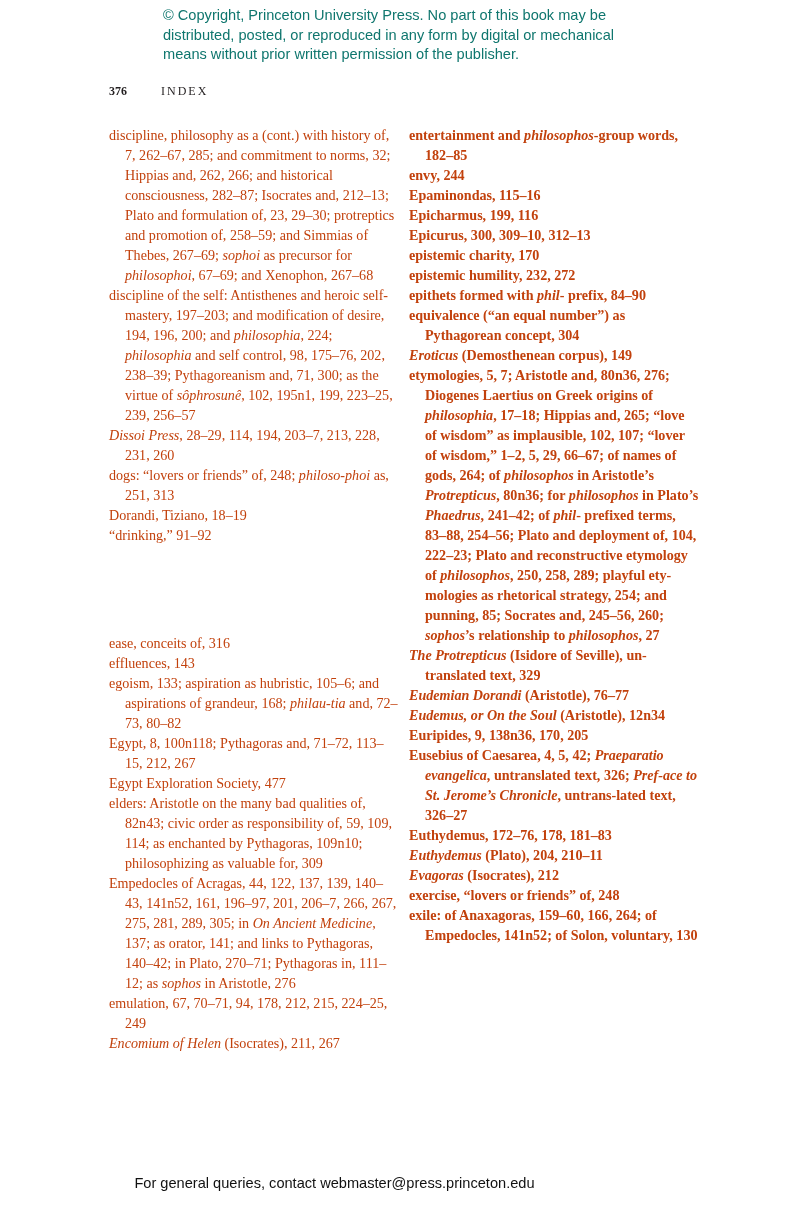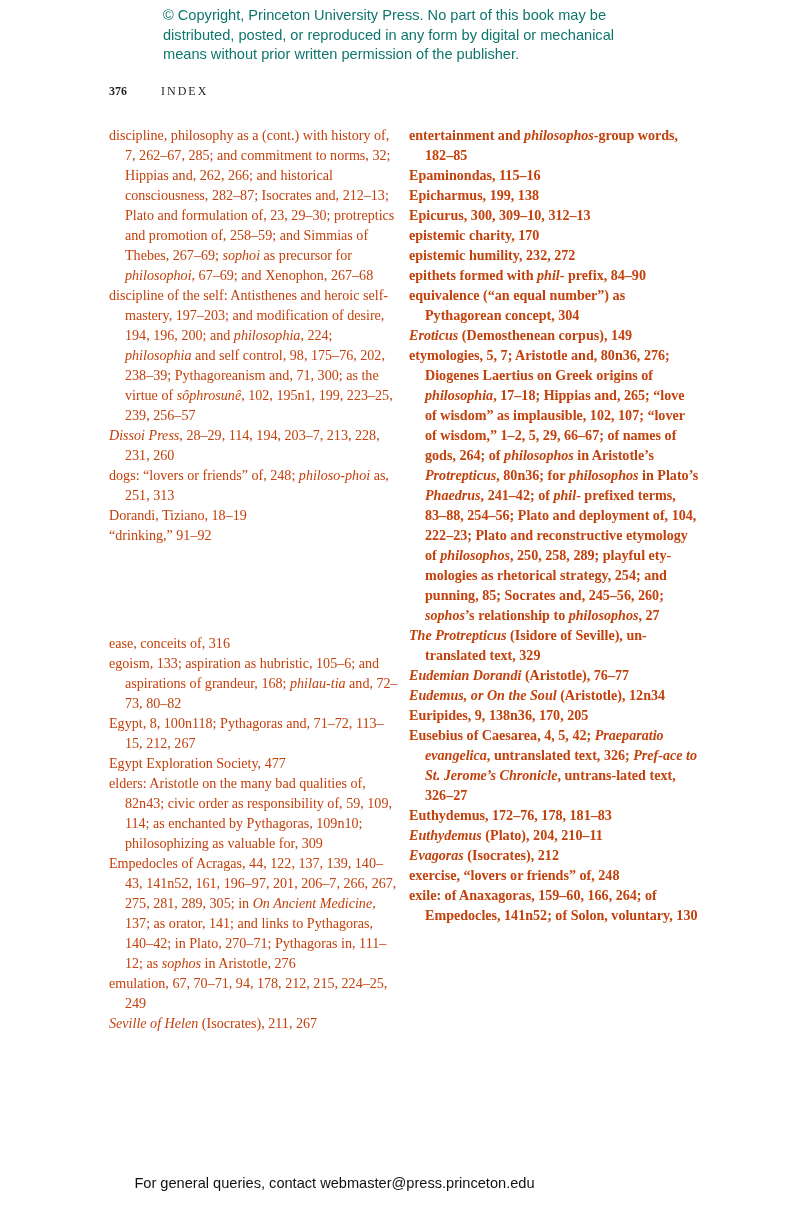--- a/index.html
+++ b/index.html
@@ -39,32 +39,34 @@
 
 <div class="col left">
     <p class="entry" style="text-indent: -16px;">discipline, philosophy as a (cont.) with history of, 7, 262–67, 285; and commitment to norms, 32; Hippias and, 262, 266; and historical consciousness, 282–87; Isocrates and, 212–13; Plato and formulation of, 23, 29–30; protreptics and promotion of, 258–59; and Simmias of Thebes, 267–69; <i>sophoi</i> as precursor for <i>philosophoi</i>, 67–69; and Xenophon, 267–68</p>
     <p class="entry">discipline of the self: Antisthenes and heroic self-mastery, 197–203; and modification of desire, 194, 196, 200; and <i>philosophia</i>, 224; <i>philosophia</i> and self control, 98, 175–76, 202, 238–39; Pythagoreanism and, 71, 300; as the virtue of <i>sôphrosunê</i>, 102, 195n1, 199, 223–25, 239, 256–57</p>
     <p class="entry"><i>Dissoi Press</i>, 28–29, 114, 194, 203–7, 213, 228, 231, 260</p>
     <p class="entry">dogs: “lovers or friends” of, 248; <i>philoso-phoi</i> as, 251, 313</p>
     <p class="entry">Dorandi, Tiziano, 18–19</p>
     <p class="entry">“drinking,” 91–92</p>
     <p class="gap"></p>
     <p class="entry">ease, conceits of, 316</p>
+    <p class="entry">effluences, 143</p>
     <p class="entry">egoism, 133; aspiration as hubristic, 105–6; and aspirations of grandeur, 168; <i>philau-tia</i> and, 72–73, 80–82</p>
     <p class="entry">Egypt, 8, 100n118; Pythagoras and, 71–72, 113–15, 212, 267</p>
     <p class="entry">Egypt Exploration Society, 477</p>
     <p class="entry">elders: Aristotle on the many bad qualities of, 82n43; civic order as responsibility of, 59, 109, 114; as enchanted by Pythagoras, 109n10; philosophizing as valuable for, 309</p>
     <p class="entry">Empedocles of Acragas, 44, 122, 137, 139, 140–43, 141n52, 161, 196–97, 201, 206–7, 266, 267, 275, 281, 289, 305; in <i>On Ancient Medicine</i>, 137; as orator, 141; and links to Pythagoras, 140–42; in Plato, 270–71; Pythagoras in, 111–12; as <i>sophos</i> in Aristotle, 276</p>
     <p class="entry">emulation, 67, 70–71, 94, 178, 212, 215, 224–25, 249</p>
-    <p class="entry"><i>Seville of Helen</i> (Isocrates), 211, 267</p>
+    <p class="entry"><i>Encomium of Helen</i> (Isocrates), 211, 267</p>
   </div>
 <div class="col right">
     <p class="entry">entertainment and <i>philosophos</i>-group words, 182–85</p>
+    <p class="entry">envy, 244</p>
     <p class="entry">Epaminondas, 115–16</p>
-    <p class="entry">Epicharmus, 199, 138</p>
+    <p class="entry">Epicharmus, 199, 116</p>
     <p class="entry">Epicurus, 300, 309–10, 312–13</p>
     <p class="entry">epistemic charity, 170</p>
     <p class="entry">epistemic humility, 232, 272</p>
     <p class="entry">epithets formed with <i>phil</i>- prefix, 84–90</p>
     <p class="entry">equivalence (“an equal number”) as Pythagorean concept, 304</p>
     <p class="entry"><i>Eroticus</i> (Demosthenean corpus), 149</p>
     <p class="entry">etymologies, 5, 7; Aristotle and, 80n36, 276; Diogenes Laertius on Greek origins of <i>philosophia</i>, 17–18; Hippias and, 265; “love of wisdom” as implausible, 102, 107; “lover of wisdom,” 1–2, 5, 29, 66–67; of names of gods, 264; of <i>philosophos</i> in Aristotle’s <i>Protrepticus</i>, 80n36; for <i>philosophos</i> in Plato’s <i>Phaedrus</i>, 241–42; of <i>phil</i>- prefixed terms, 83–88, 254–56; Plato and deployment of, 104, 222–23; Plato and reconstructive etymology of <i>philosophos</i>, 250, 258, 289; playful ety-mologies as rhetorical strategy, 254; and punning, 85; Socrates and, 245–56, 260; <i>sophos</i>’s relationship to <i>philosophos</i>, 27</p>
     <p class="entry"><i>The Protrepticus</i> (Isidore of Seville), un-translated text, 329</p>
     <p class="entry"><i>Eudemian Dorandi</i> (Aristotle), 76–77</p>
     <p class="entry"><i>Eudemus, or On the Soul</i> (Aristotle), 12n34</p>

